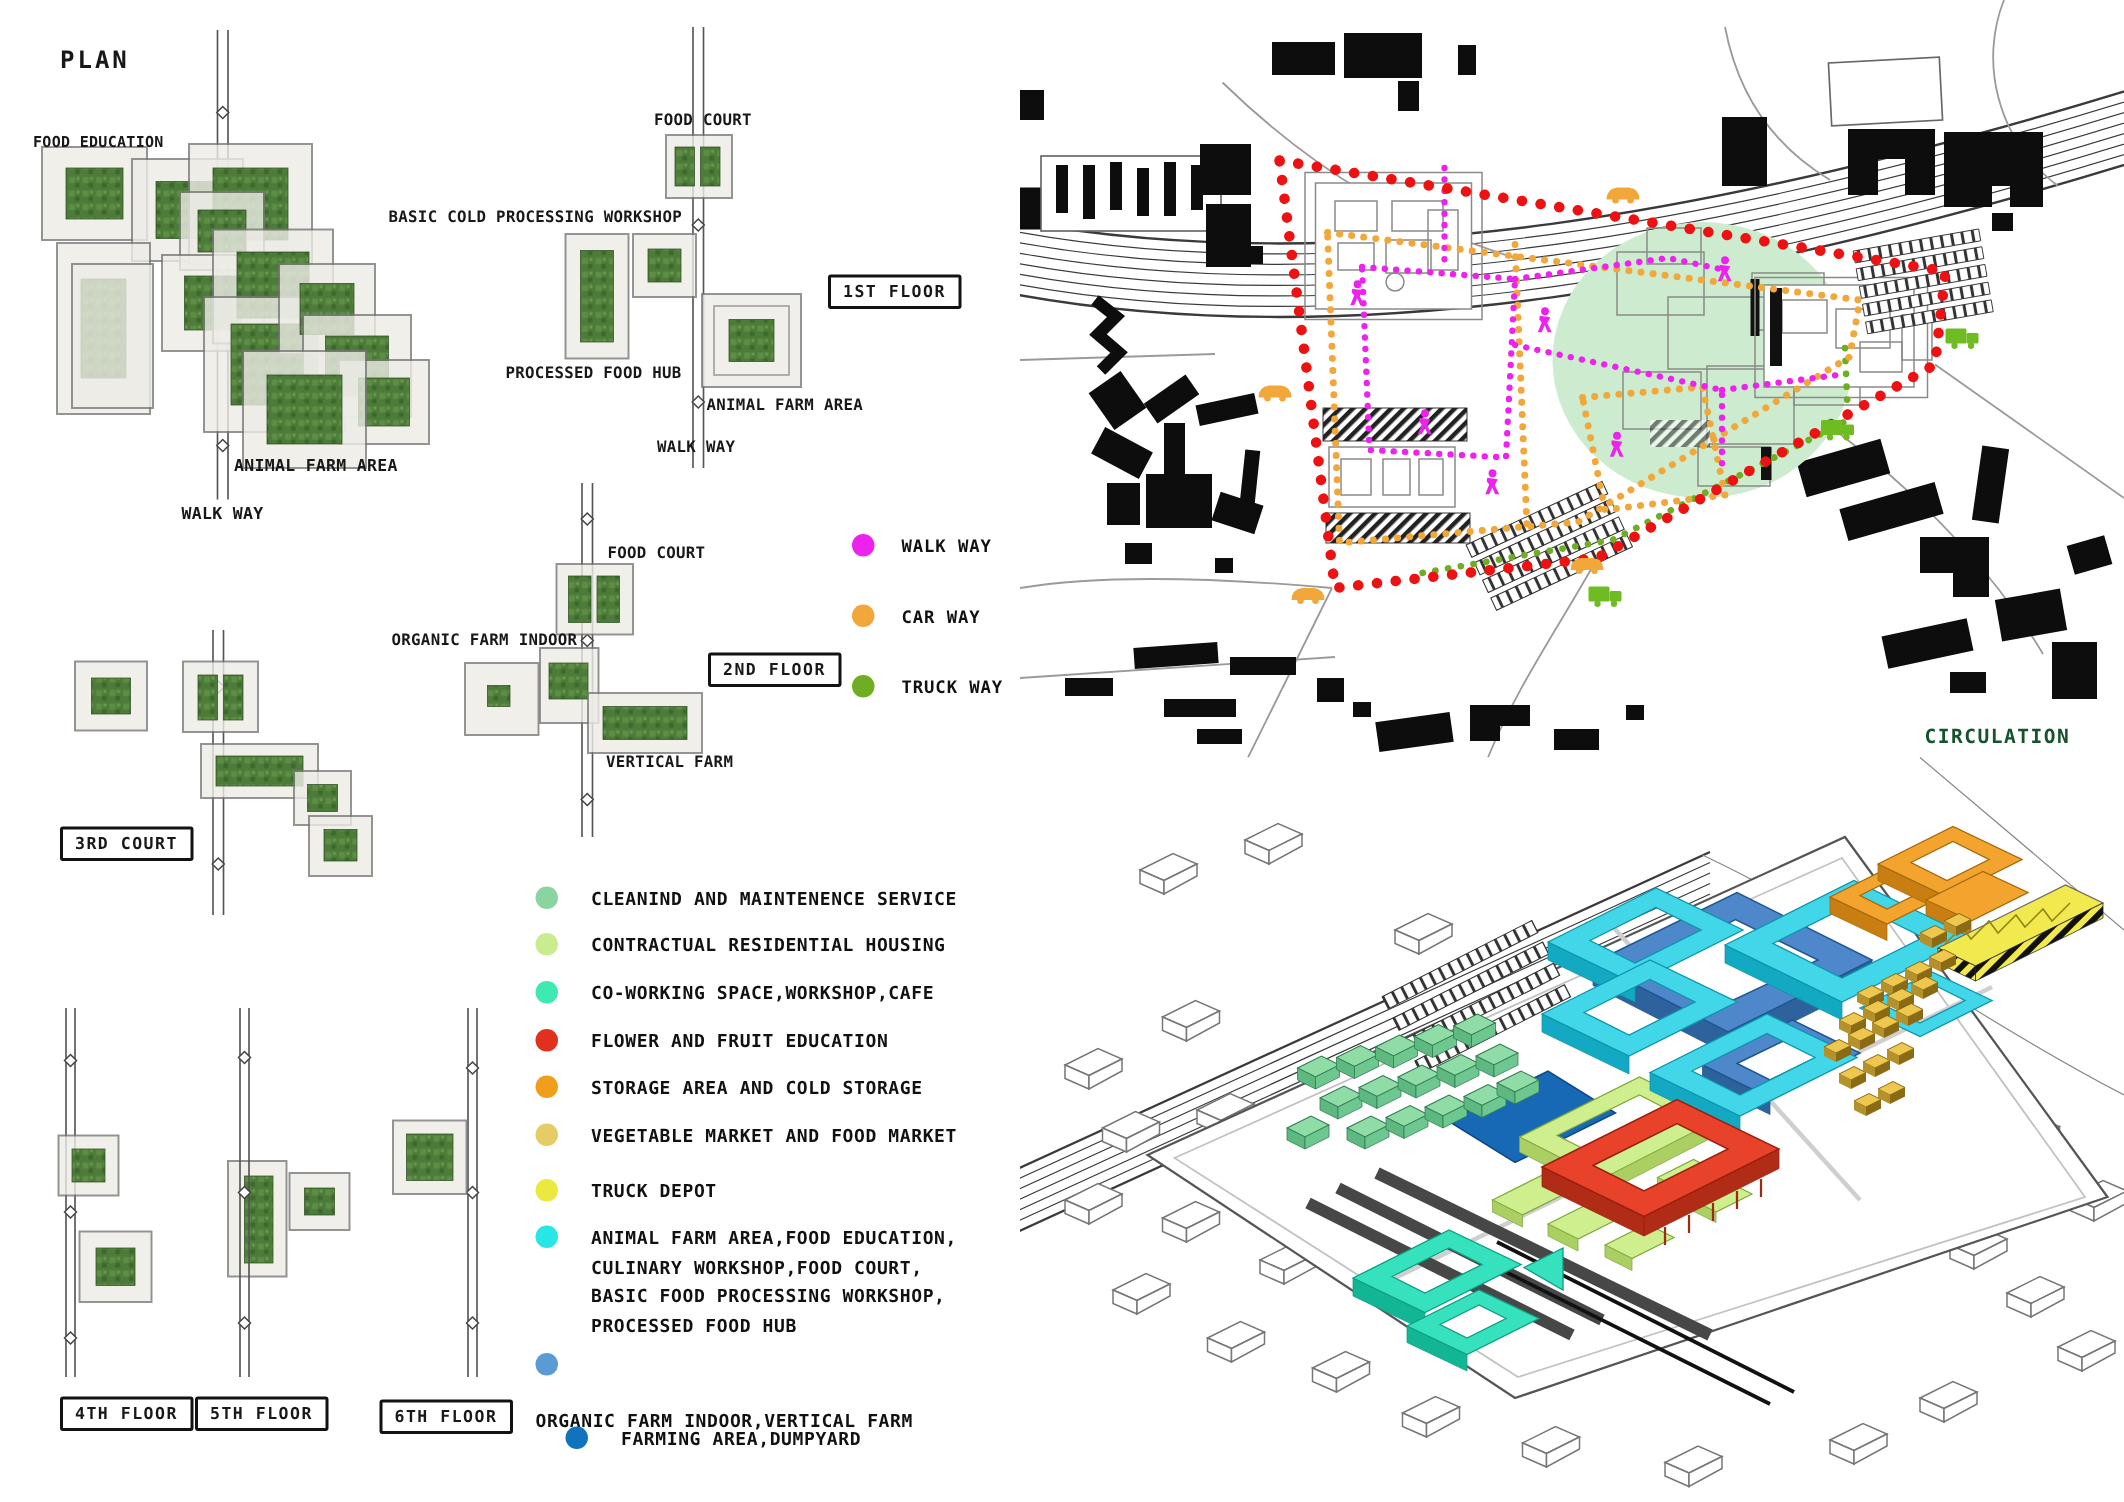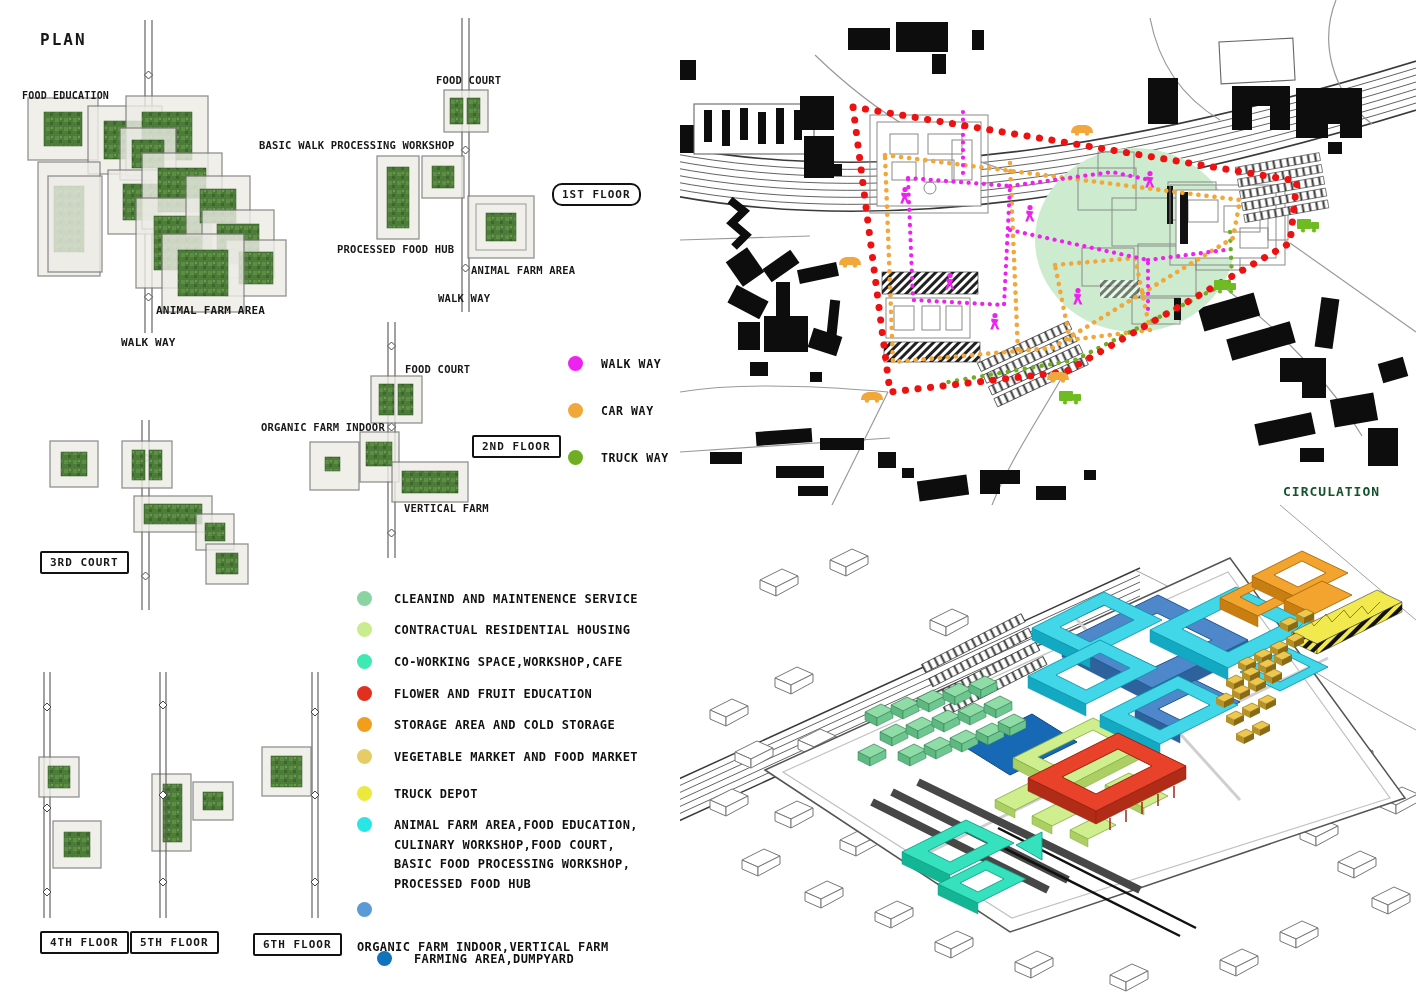--- a/index.html
+++ b/index.html
@@ -647,22 +647,22 @@
     <use href="#ybox" transform="translate(572,226)"></use>
   </g>
 </svg>
 
 <div class="title" style="left:40px;top:30px;">PLAN</div>
 <div class="lbl" style="left:22px;top:90px;font-size:10px;">FOOD EDUCATION</div>
 <div class="lbl" style="left:156px;top:304px;font-size:11px;">ANIMAL FARM AREA</div>
 <div class="lbl" style="left:121px;top:336px;font-size:11px;">WALK WAY</div>
 
 <div class="lbl" style="left:436px;top:74px;">FOOD COURT</div>
-<div class="lbl" style="left:259px;top:139px;">BASIC WALK PROCESSING WORKSHOP</div>
-<div class="tag" style="left:552px;top:183px;border-radius:10px;">1ST FLOOR</div>
+<div class="lbl" style="left:259px;top:139px;">BASIC COLD PROCESSING WORKSHOP</div>
+<div class="tag" style="left:552px;top:183px;">1ST FLOOR</div>
 <div class="lbl" style="left:337px;top:243px;">PROCESSED FOOD HUB</div>
 <div class="lbl" style="left:471px;top:264px;">ANIMAL FARM AREA</div>
 <div class="lbl" style="left:438px;top:292px;">WALK WAY</div>
 
 <div class="lbl" style="left:405px;top:363px;">FOOD COURT</div>
 <div class="lbl" style="left:261px;top:421px;">ORGANIC FARM INDOOR</div>
 <div class="tag" style="left:472px;top:435px;">2ND FLOOR</div>
 <div class="lbl" style="left:404px;top:502px;">VERTICAL FARM</div>
 
 <div class="tag" style="left:40px;top:551px;">3RD COURT</div>

